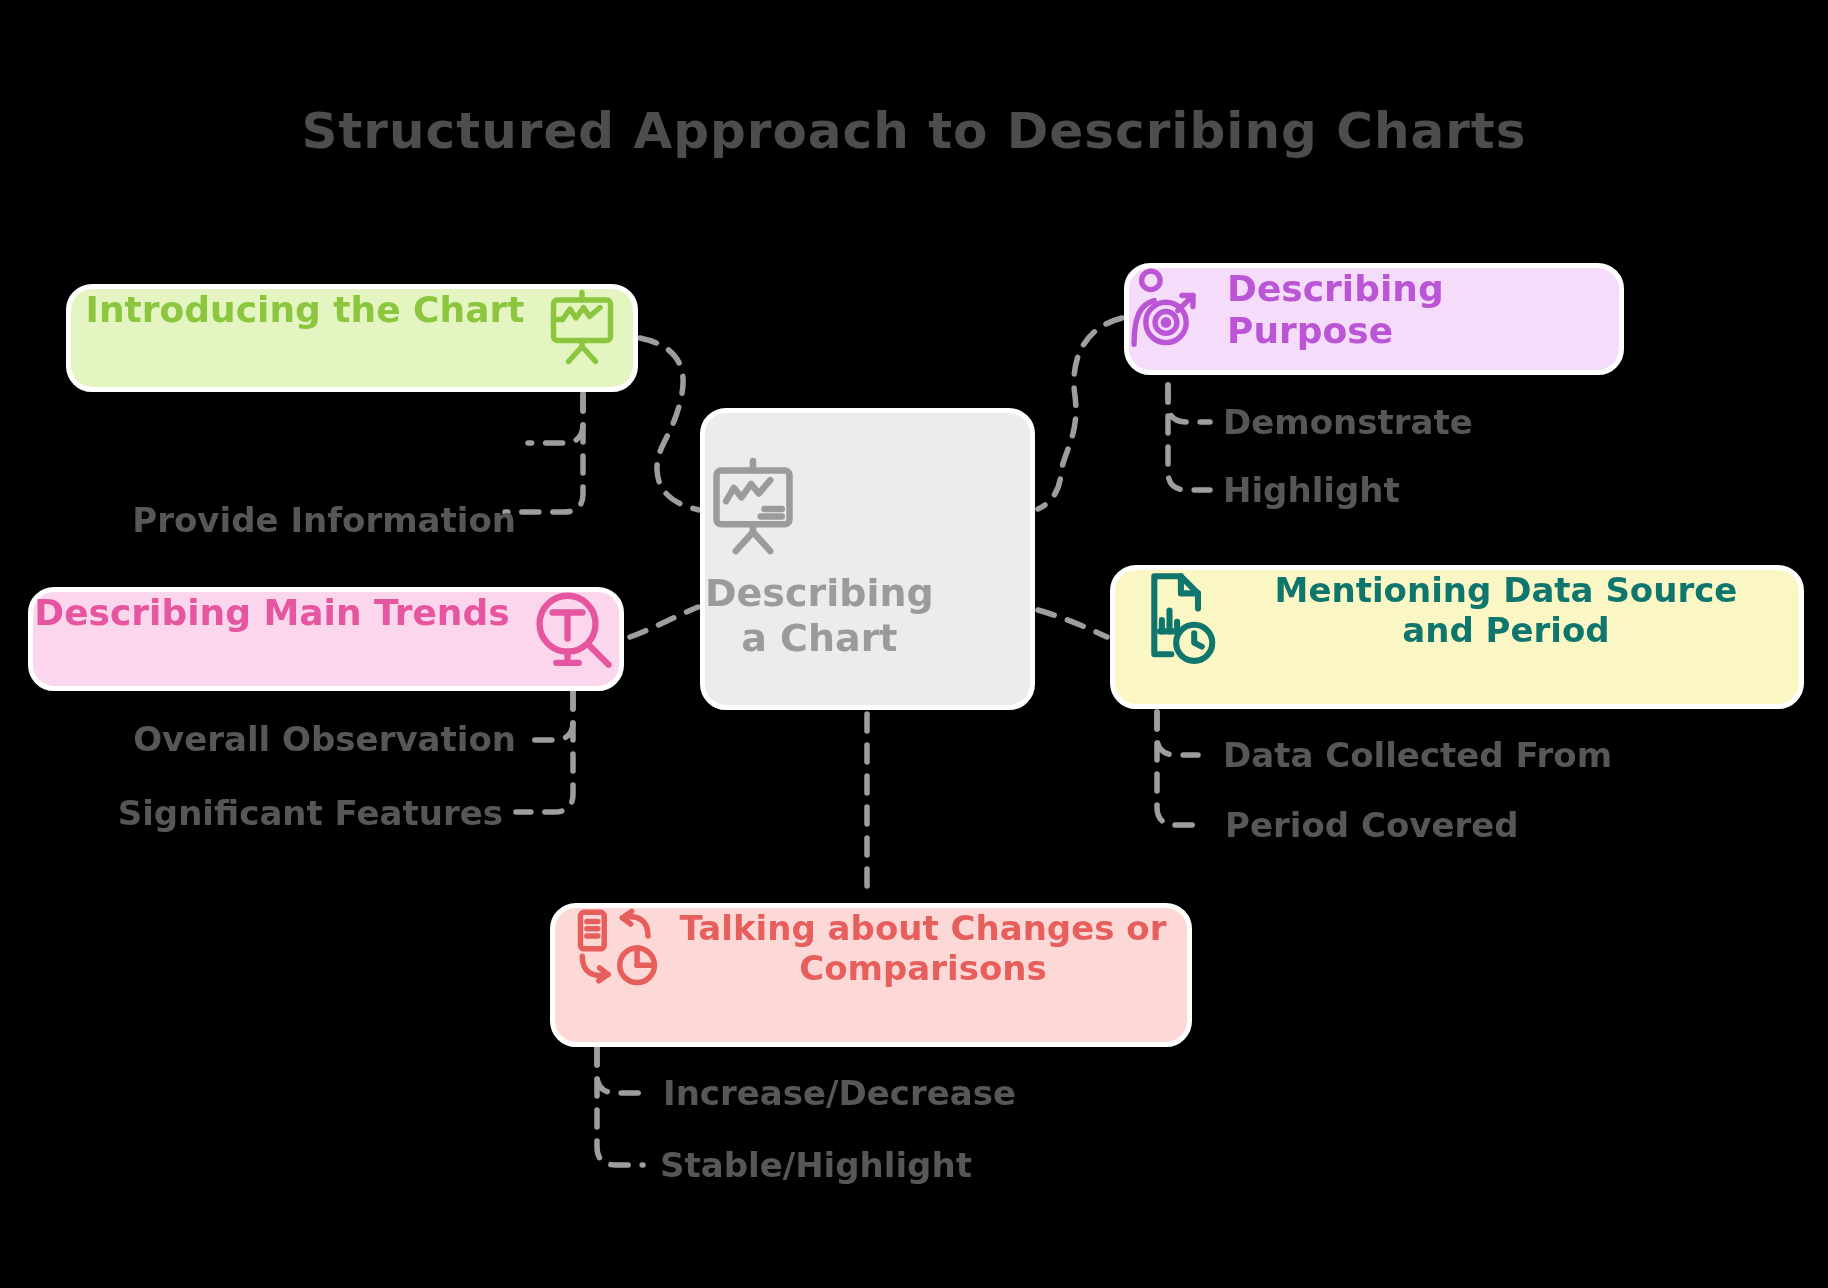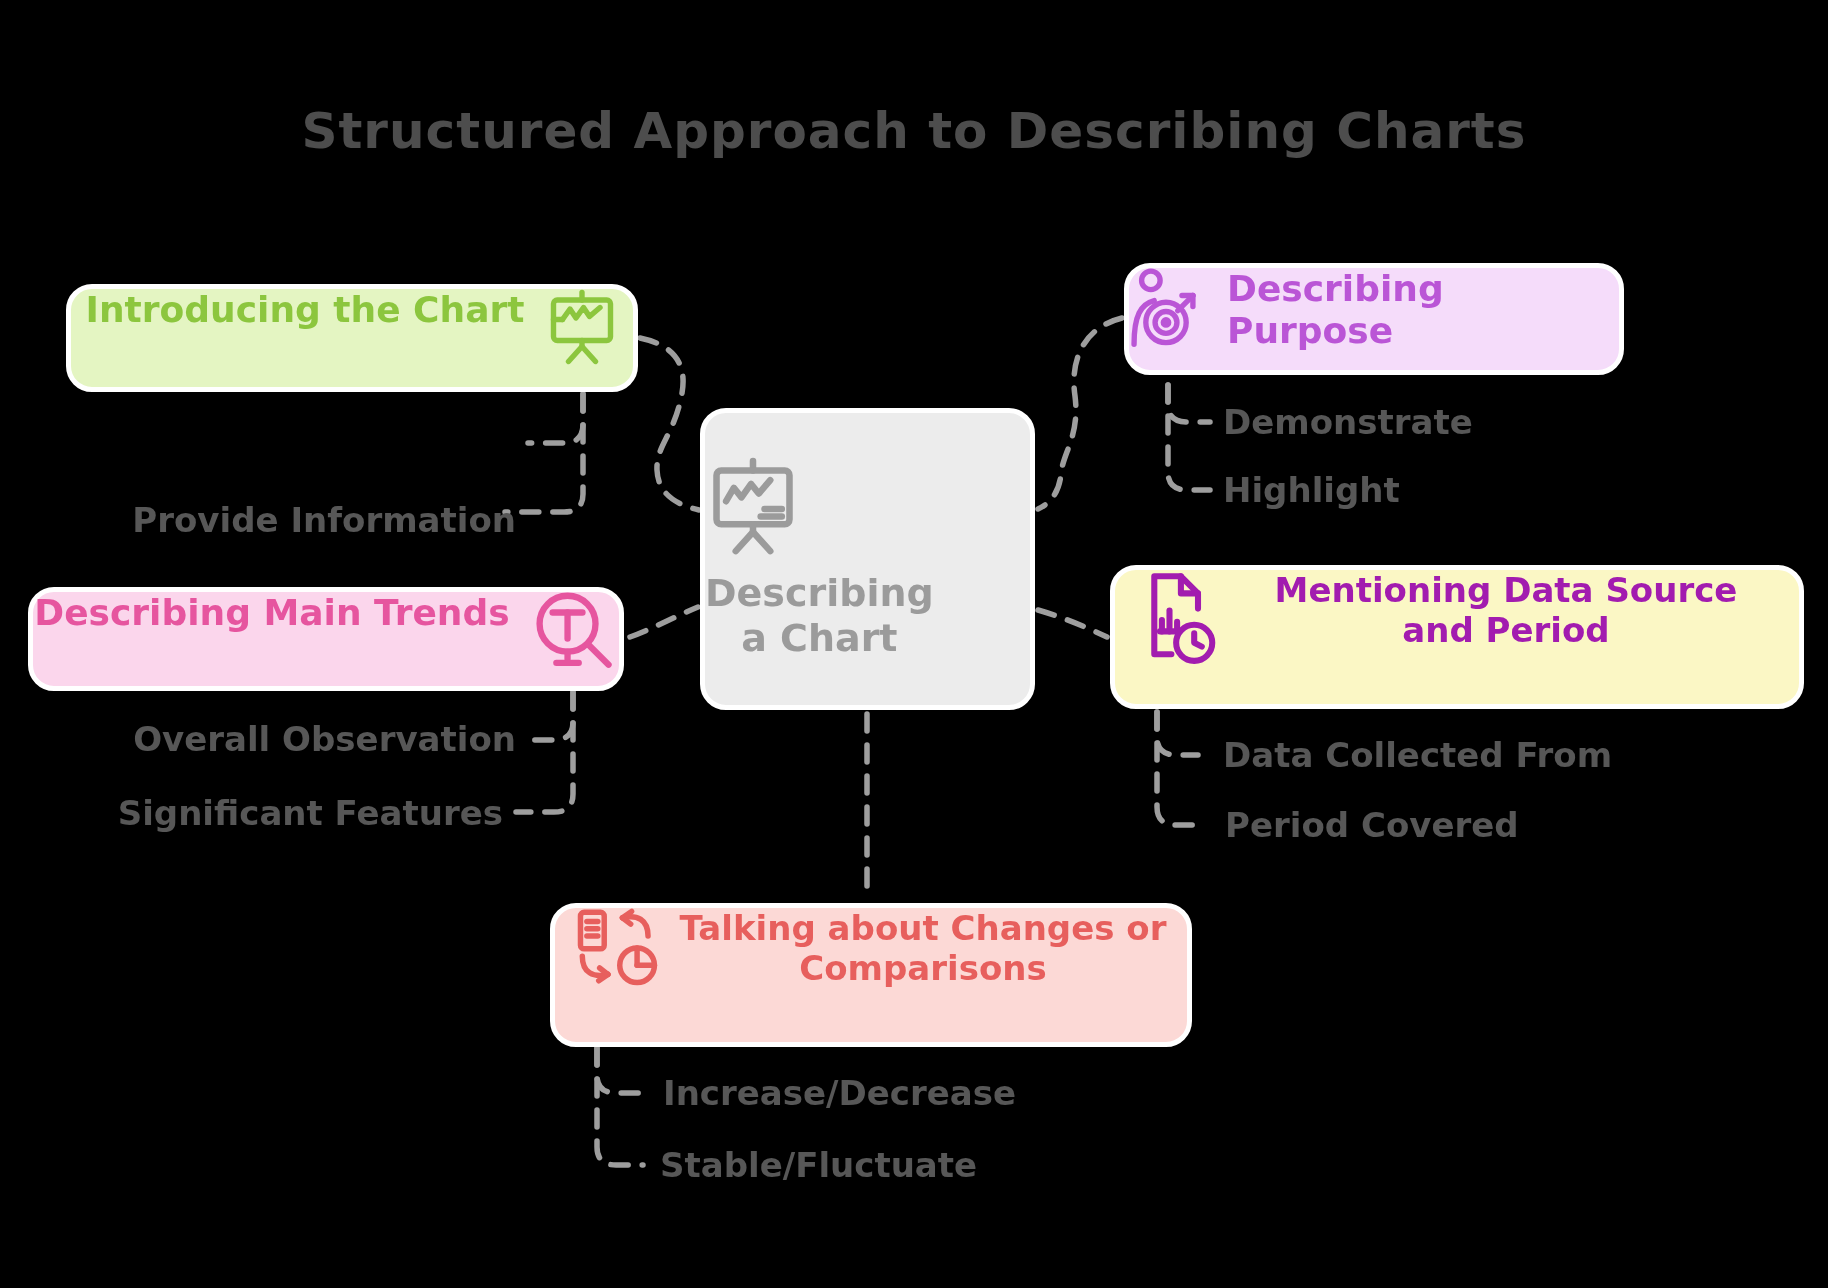--- a/index.html
+++ b/index.html
@@ -13,21 +13,21 @@
         display:flex;align-items:flex-start;justify-content:center;box-sizing:border-box;}
   .node .lbl{font-weight:600;line-height:1.18;}
   .icon{flex:0 0 auto;display:block;}
   
   #node-introducing{left:66px;top:284px;width:572px;height:108px;background:#e4f5c2;color:#8cc63e;gap:22px;}
   #node-introducing .lbl{font-size:36px;}
   #node-trends{left:28px;top:587px;width:596px;height:104px;background:#fbd6ec;color:#e6559f;gap:22px;}
   #node-trends .lbl{font-size:36px;}
   #node-purpose{left:1124px;top:263px;width:500px;height:112px;background:#f5dcfa;color:#ba55d6;gap:24px;}
   #node-purpose .lbl{font-size:36px;}
-  #node-datasource{left:1110px;top:565px;width:694px;height:144px;background:#fbf7c5;color:#a21caf;
+  #node-datasource{left:1110px;top:565px;width:694px;height:144px;background:#fbf7c5;color:#0f766e;
                    gap:22px;padding:0 26px;}
   #node-datasource .lbl{font-size:34px;flex:1;text-align:center;}
   #node-changes{left:550px;top:903px;width:642px;height:144px;background:#fcd9d6;color:#e75f5d;
                 gap:20px;padding:0 20px;}
   #node-changes .lbl{font-size:34px;flex:1;text-align:center;}
   #node-center{left:700px;top:408px;width:335px;height:302px;background:#ececec;color:#9b9b9b;
                flex-direction:column;gap:14px;}
   #node-center .lbl{font-size:38px;text-align:center;}
   .sub{position:absolute;z-index:1;font-size:34px;font-weight:600;color:#575757;
        line-height:46px;white-space:nowrap;}
@@ -150,15 +150,15 @@
   <div class="sub r" style="right:1312px;top:716px;">Overall Observation</div>
   <div class="sub r" style="right:1325px;top:790px;">Significant Features</div>
 
   <div class="sub" style="left:1223px;top:399px;">Demonstrate</div>
   <div class="sub" style="left:1223px;top:467px;">Highlight</div>
 
   <div class="sub" style="left:1223px;top:732px;">Data Collected From</div>
   <div class="sub" style="left:1225px;top:802px;">Period Covered</div>
 
   <div class="sub" style="left:663px;top:1070px;">Increase/Decrease</div>
-  <div class="sub" style="left:660px;top:1142px;">Stable/Fluctuate</div>
+  <div class="sub" style="left:660px;top:1142px;">Stable/Highlight</div>
 
 </div>
 
 </body></html>

